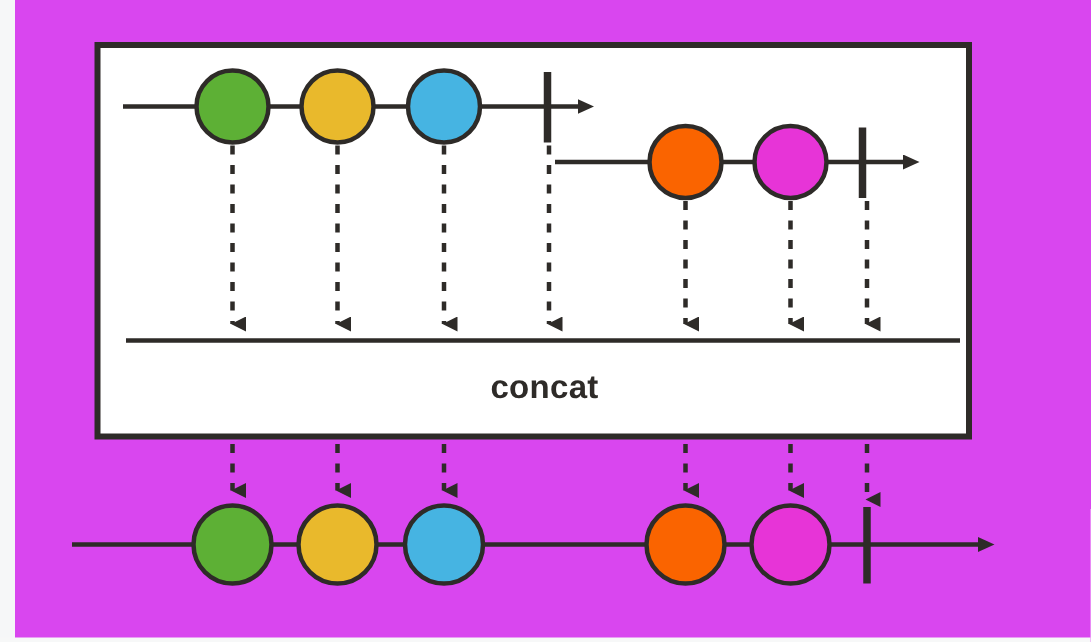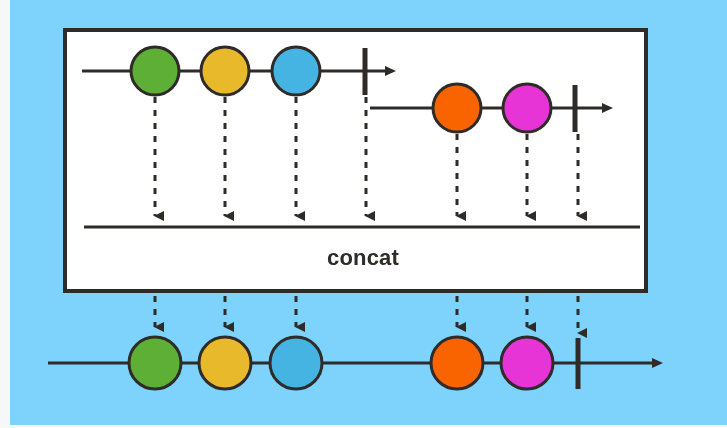--- a/index.html
+++ b/index.html
@@ -11,21 +11,21 @@
   body {
     width: 727px;
     height: 428px;
     font-family: "Liberation Sans", sans-serif;
     overflow: hidden;
   }
   #stage {
     position: relative;
     width: 727px;
     height: 428px;
-    background: #7dd3fc;
+    background: #d946ef;
   }
   #bg-band {
     position: absolute;
     left: 0; top: 0;
     width: 10px; height: 428px;
     background: #f6f7f8;
   }
   #bg-band-bottom {
     position: absolute;
     left: 0; bottom: 0;

